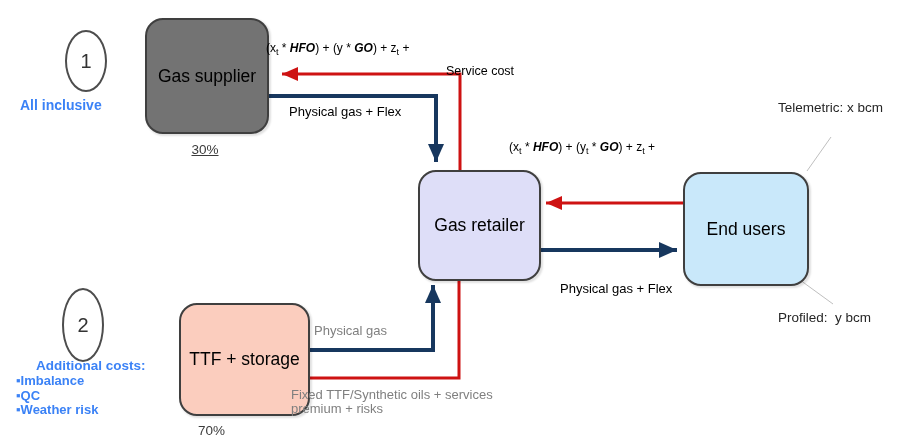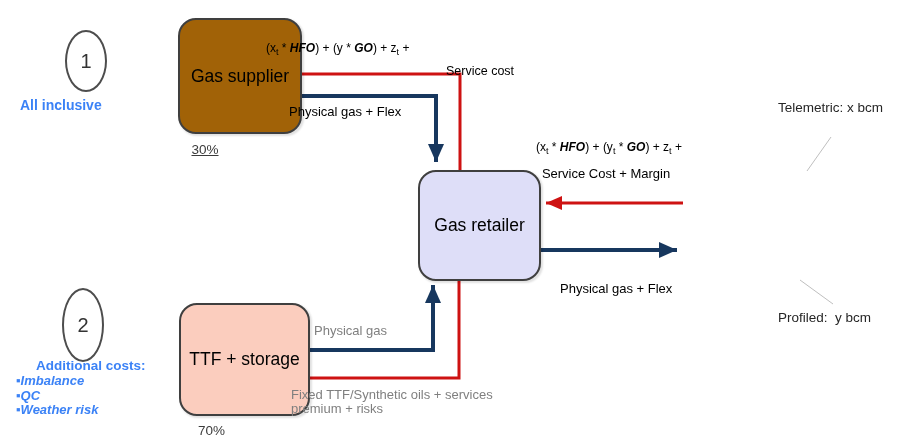--- a/index.html
+++ b/index.html
@@ -7,21 +7,21 @@
     position:relative;width:920px;height:443px;background:#ffffff;
     font-family:"Liberation Sans",sans-serif;overflow:hidden;color:#000;
   }
   .abs{position:absolute;white-space:nowrap;}
   svg.arrows{position:absolute;left:0;top:0;pointer-events:none;}
   .node{
     position:absolute;border:2px solid #3F3F3F;border-radius:18px;
     display:flex;align-items:center;justify-content:center;
     font-size:17.5px;color:#000;box-shadow:1.5px 1.5px 2px rgba(0,0,0,0.12);
   }
-  .node-supplier{left:145px;top:18px;width:120px;height:112px;background:#a16207;margin-left:33px;}
+  .node-supplier{left:145px;top:18px;width:120px;height:112px;background:#737373;}
   .node-retailer{left:418px;top:170px;width:119px;height:107px;background:#DEDEF8;}
   .node-endusers{left:683px;top:172px;width:122px;height:110px;background:#C9E8FA;}
   .node-ttf{left:145px;top:303px;width:127px;height:109px;background:#FBCDBE;margin-left:34px;}
   .badge{
     position:absolute;border:2px solid #4D4D4D;border-radius:50%;
     display:flex;align-items:center;justify-content:center;
     font-size:20px;color:#333;background:#fff;
   }
   .badge1{left:65px;top:30px;width:38px;height:58px;}
   .badge2{left:62px;top:288px;width:38px;height:70px;}
@@ -75,44 +75,46 @@
 
   <div class="node node-supplier">
     <span>Gas supplier</span>
   </div>
   <div class="abs share" style="left:145px;top:142px;text-decoration:underline;">30%</div>
 
   <div class="node node-retailer">
     <span>Gas retailer</span>
   </div>
 
+  <div class="node node-endusers">
+    <span>End users</span>
+  </div>
 
   <div class="node node-ttf">
     <span>TTF + storage</span>
   </div>
   <div class="abs share" style="left:148px;top:423px;width:127px;">70%</div>
 
   <div class="abs formula" style="left:266px;top:41px;"><span>(x</span><sub>t</sub><span> * </span><span class="bi">HFO</span><span>) + (y * </span><span class="bi">GO</span><span>) + z</span><sub>t</sub><span> +</span></div>
   <div class="abs" style="left:446px;top:38px;font-size:12.5px;margin-top:26px;">Service cost</div>
 
   <div class="abs flowlabel" style="left:289px;top:104px;">Physical gas + Flex</div>
 
-  <div class="abs formula" style="left:536px;top:140px;width:150px;text-align:left;"><span>(x</span><sub>t</sub><span> * </span><span class="bi">HFO</span><span>) + (y</span><sub>t</sub><span> * </span><span class="bi">GO</span><span>) + z</span><sub>t</sub><span> +</span></div>
-  <div class="abs" style="left:531px;top:166px;width:150px;text-align:center;font-size:13px;">Service Cost + Margin</div>
+  <div class="abs formula" style="left:505px;top:140px;width:150px;text-align:right;"><span>(x</span><sub>t</sub><span> * </span><span class="bi">HFO</span><span>) + (y</span><sub>t</sub><span> * </span><span class="bi">GO</span><span>) + z</span><sub>t</sub><span> +</span></div>
 
   <div class="abs flowlabel" style="left:560px;top:281px;">Physical gas + Flex</div>
 
   <div class="abs annot" style="left:778px;top:100px;">Telemetric: x bcm</div>
   <div class="abs annot ws-pre" style="left:778px;top:310px;">Profiled:  y bcm</div>
 
   <div class="badge badge2">
     <span>2</span>
   </div>
   <div class="abs graybold" style="left:16px;top:358px;font-size:13.5px;margin-left:20px;">Additional costs:</div>
-  <div class="abs graybold bullets" style="left:16px;top:374px;font-style:italic;">
+  <div class="abs graybold bullets" style="left:16px;top:374px;">
     <span class="row"><span>▪</span><span>Imbalance</span></span>
     <span class="row"><span>▪</span><span>QC</span></span>
     <span class="row"><span>▪</span><span>Weather risk</span></span>
   </div>
 
   <div class="abs muted" style="left:314px;top:323px;font-size:13px;">Physical gas</div>
   <div class="abs muted" style="left:291px;top:387px;font-size:13px;">Fixed TTF/Synthetic oils + services</div>
   <div class="abs muted" style="left:291px;top:401px;font-size:13px;">premium + risks</div>
 
 </div>

